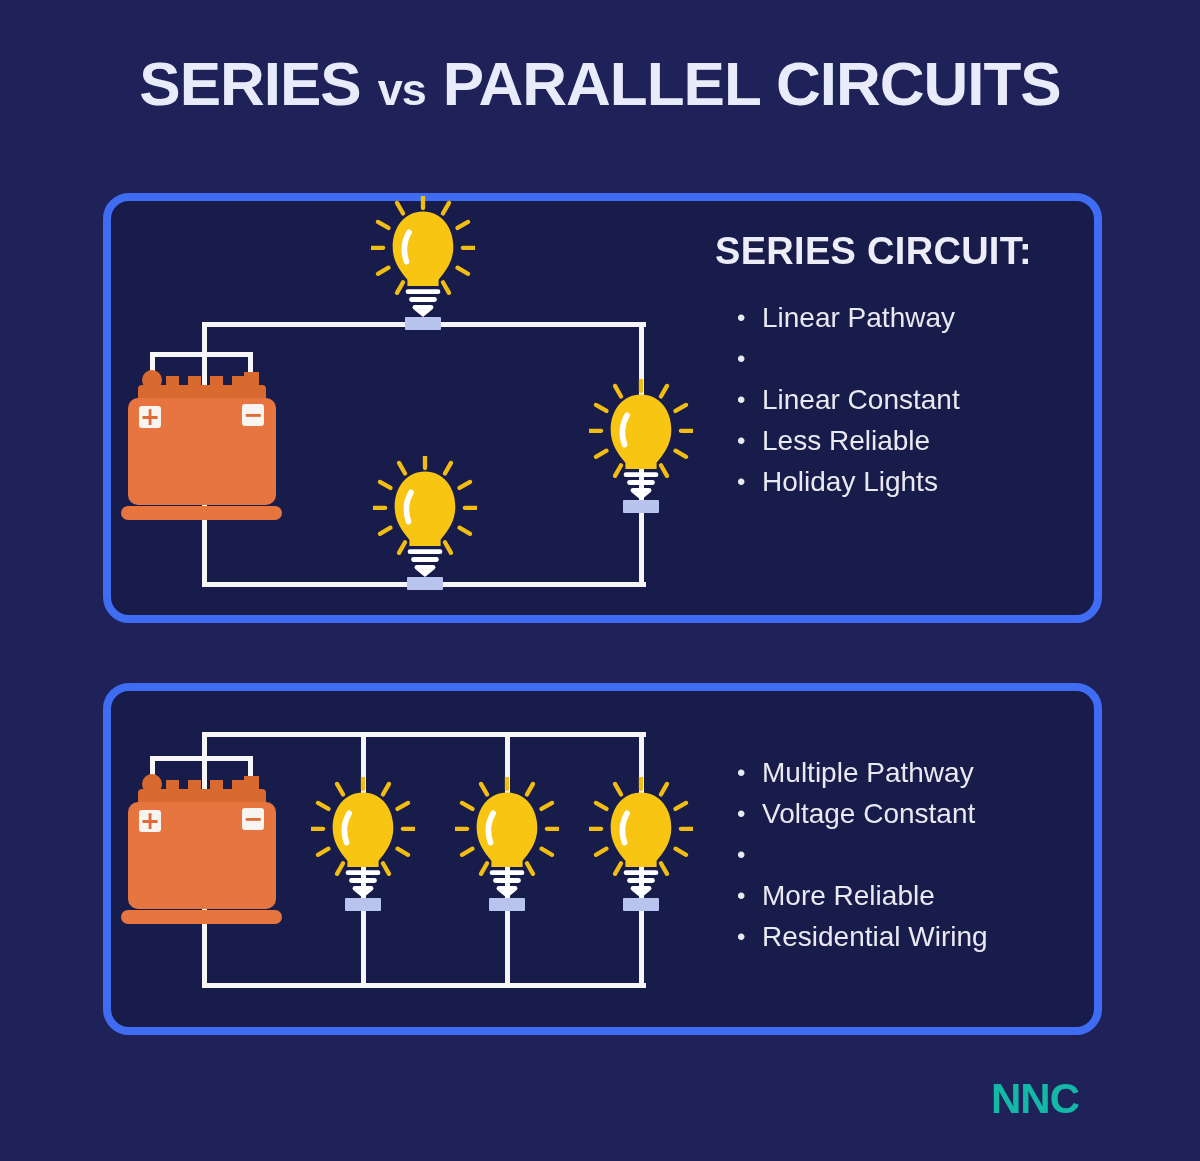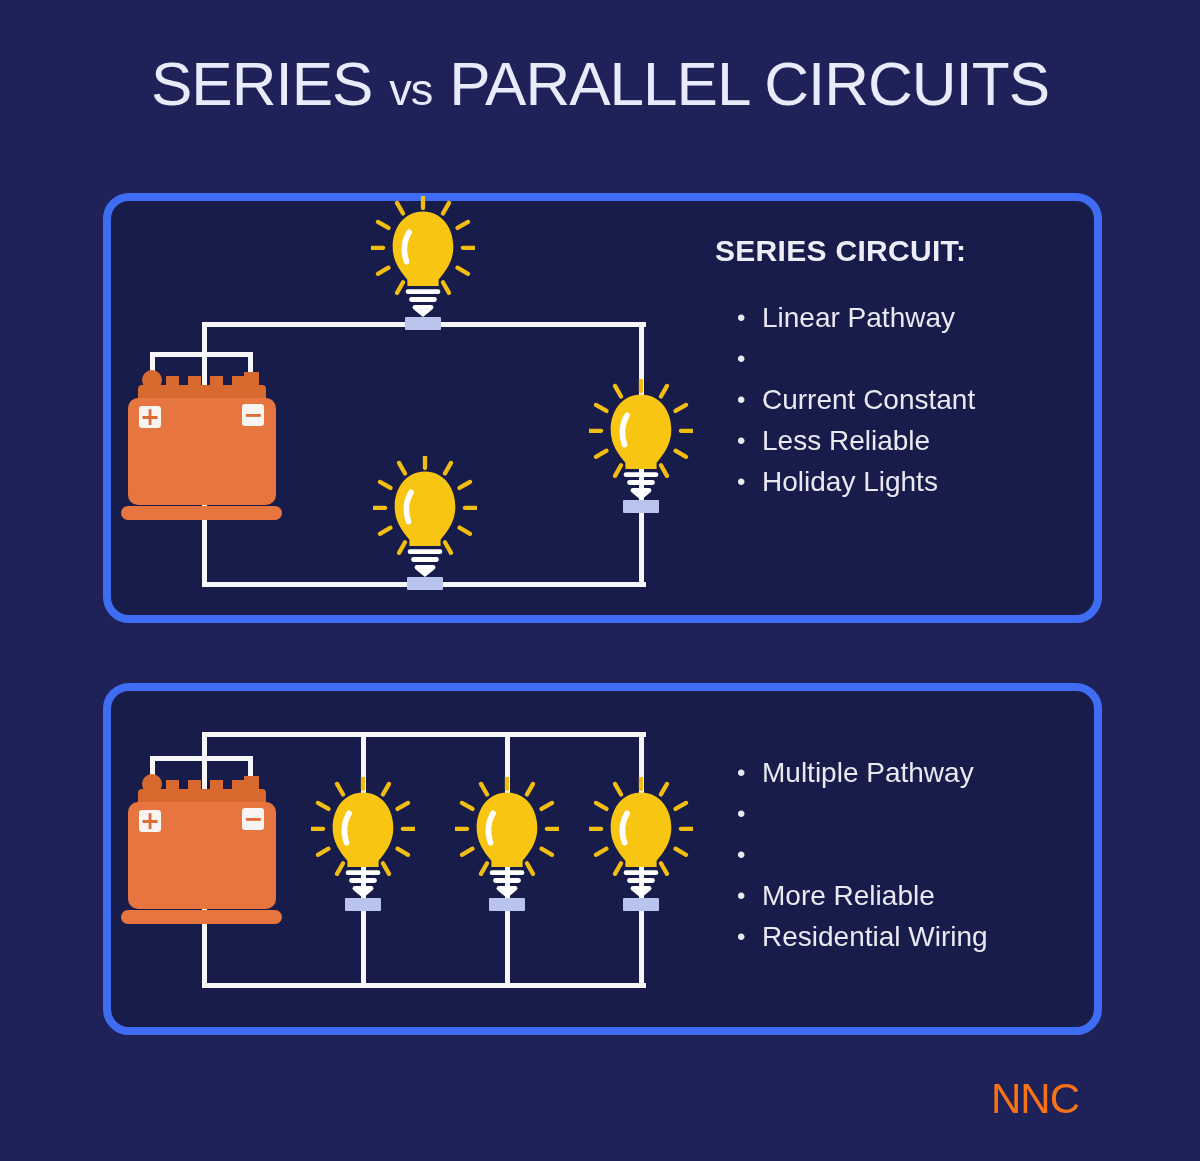--- a/index.html
+++ b/index.html
@@ -1,21 +1,21 @@
 <!DOCTYPE html>
 <html><head>
 <meta charset="utf-8">
 <style>
   html,body{margin:0;padding:0;background:#1e2258;}
   .page{position:relative;width:1200px;height:1161px;background:#1e2258;overflow:hidden;
         font-family:"Liberation Sans", sans-serif;}
 
   
   .title{position:absolute;left:0;top:48px;width:1200px;margin:0;text-align:center;
-         color:#e8ecfa;font-weight:400;display:flex;justify-content:center;align-items:baseline;
+         color:#e8ecfa;font-weight:700;display:flex;justify-content:center;align-items:baseline;
          gap:17px;letter-spacing:-1px;}
   .title .big{font-size:62px;line-height:72px;}
   .title .vs{font-size:45px;line-height:72px;}
 
   
   .panel{position:absolute;left:103px;width:983px;height:414px;background:#181c4a;
          border:8px solid #3e6df3;border-radius:26px;}
   .panel-series{top:193px;height:414px;}
   .panel-parallel{top:683px;height:336px;}
 
@@ -43,29 +43,29 @@
   .term-pos{left:28px;top:38px;}
   .term-neg{left:131px;top:36px;}
 
   
   .bulb{position:absolute;width:104px;height:121px;}
   .bulb svg{display:block;width:104px;height:121px;}
   .connector{position:absolute;width:36px;height:13px;background:#b8c3ee;border-radius:1px;}
 
   
   .info{position:absolute;width:380px;color:#e9e9f1;}
-  .info h2{margin:0;font-size:30px;line-height:38px;font-weight:700;
+  .info h2{margin:0;font-size:38px;line-height:38px;font-weight:700;
            letter-spacing:0.3px;color:#ecedf6;white-space:nowrap;}
   .info ul{list-style:none;margin:27px 0 0 0;padding:0;}
   .info li{height:41px;display:flex;align-items:center;font-size:28px;padding-left:22px;}
   .info .dot{width:25px;font-size:24px;flex:0 0 25px;}
 
   
-  .logo{position:absolute;left:991px;top:1078px;font-size:42px;font-weight:400;
-        letter-spacing:-1px;color:#f97316;line-height:1;
+  .logo{position:absolute;left:991px;top:1078px;font-size:42px;font-weight:700;
+        letter-spacing:-1px;color:#14b8a6;line-height:1;
         font-family:"Liberation Sans", sans-serif;}
   .defs{position:absolute;width:0;height:0;overflow:hidden;}
 </style>
 </head>
 <body>
 
 <svg class="defs" aria-hidden="true">
   <symbol id="bulb-shape" viewBox="0 0 120 140">
     <g stroke="#f2bd11" stroke-width="5" stroke-linecap="round">
       <line x1="106" y1="60" x2="120" y2="60"></line>
@@ -153,21 +153,21 @@
       <ul>
         <li>
             <span class="dot">•</span>
             <span>Linear Pathway</span>
           </li>
         <li>
             <span class="dot">•</span>
           </li>
         <li>
             <span class="dot">•</span>
-            <span>Current Constant</span>
+            <span>Linear Constant</span>
           </li>
         <li>
             <span class="dot">•</span>
             <span>Less Reliable</span>
           </li>
         <li>
             <span class="dot">•</span>
             <span>Holiday Lights</span>
           </li>
       </ul>
@@ -226,20 +226,21 @@
     <div class="connector" style="left:512px;top:207px;"></div>
 
     <div class="info" style="left:604px;top:34px;">
       <ul>
         <li>
             <span class="dot">•</span>
             <span>Multiple Pathway</span>
           </li>
         <li>
             <span class="dot">•</span>
+            <span>Voltage Constant</span>
           </li>
         <li>
             <span class="dot">•</span>
           </li>
         <li>
             <span class="dot">•</span>
             <span>More Reliable</span>
           </li>
         <li>
             <span class="dot">•</span>

